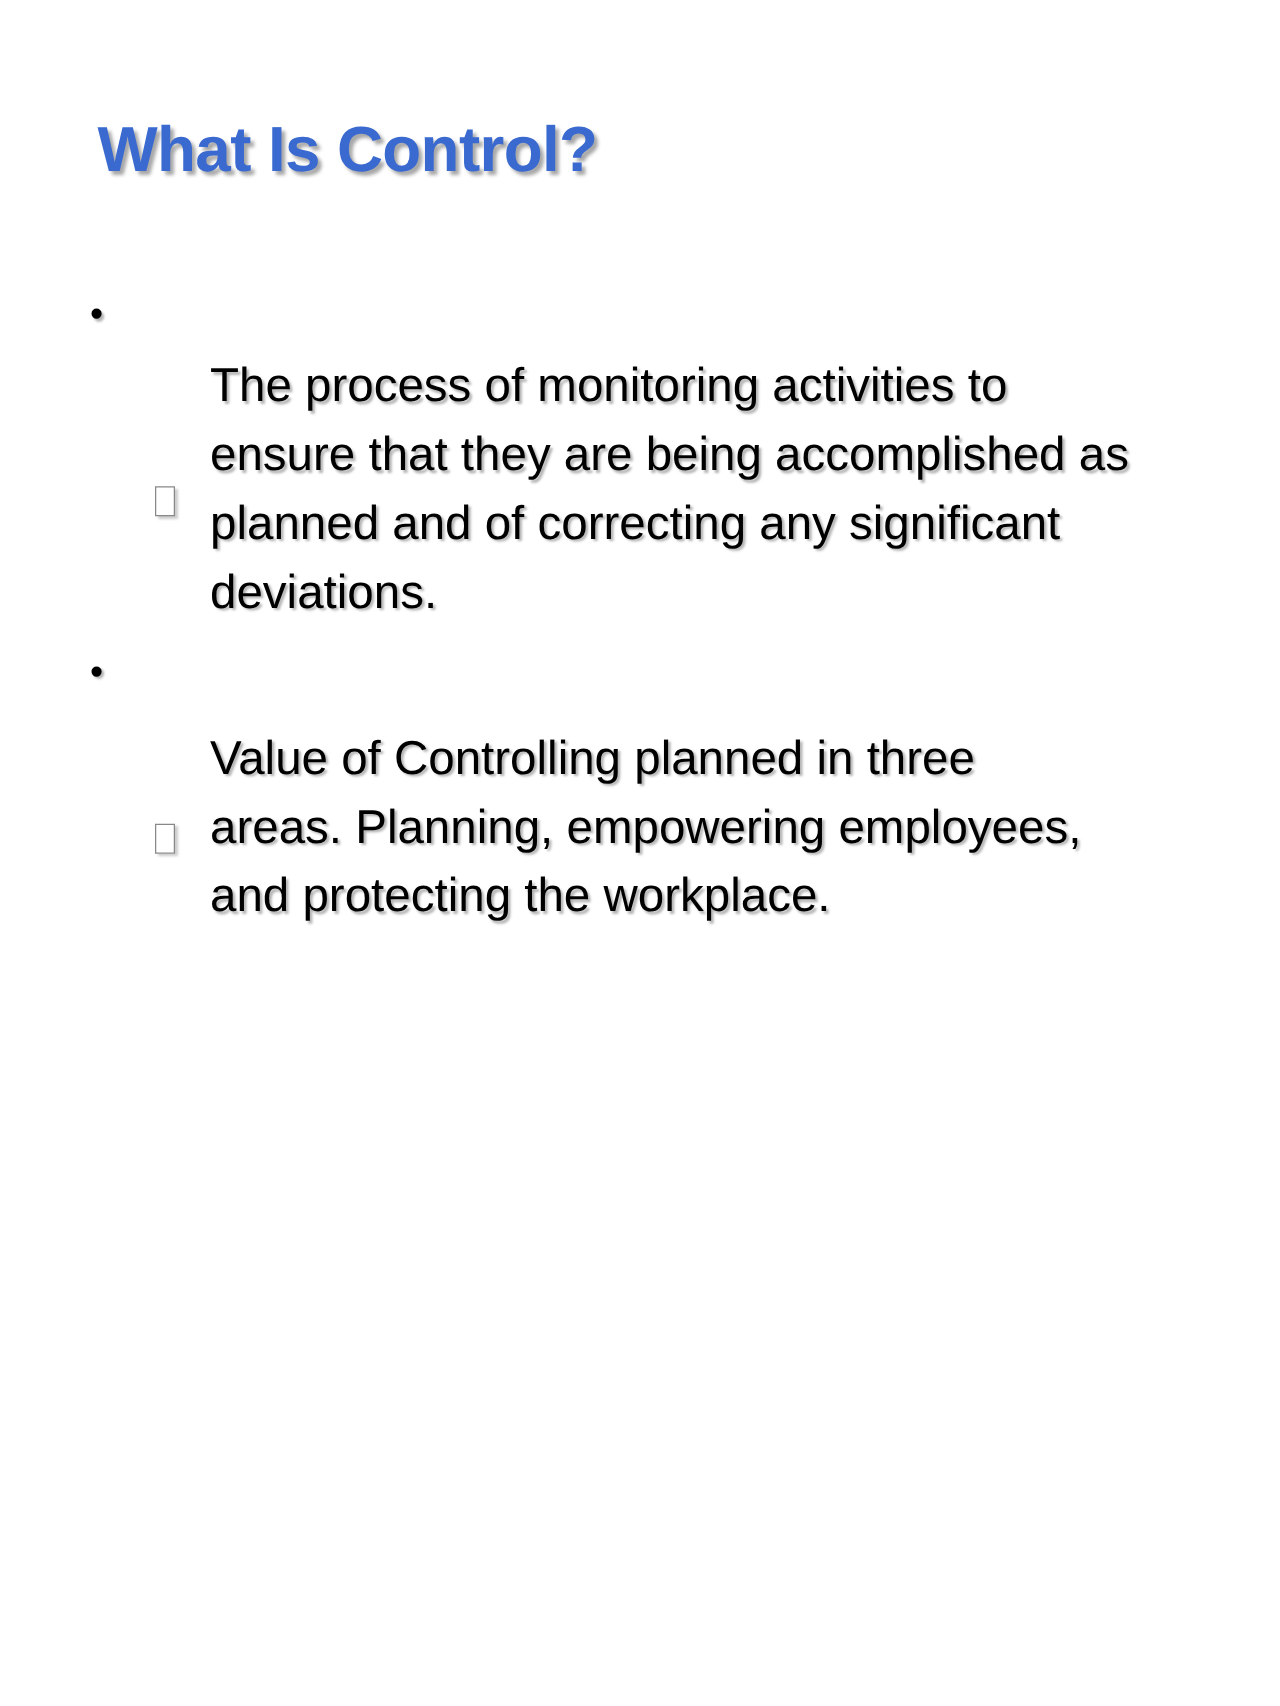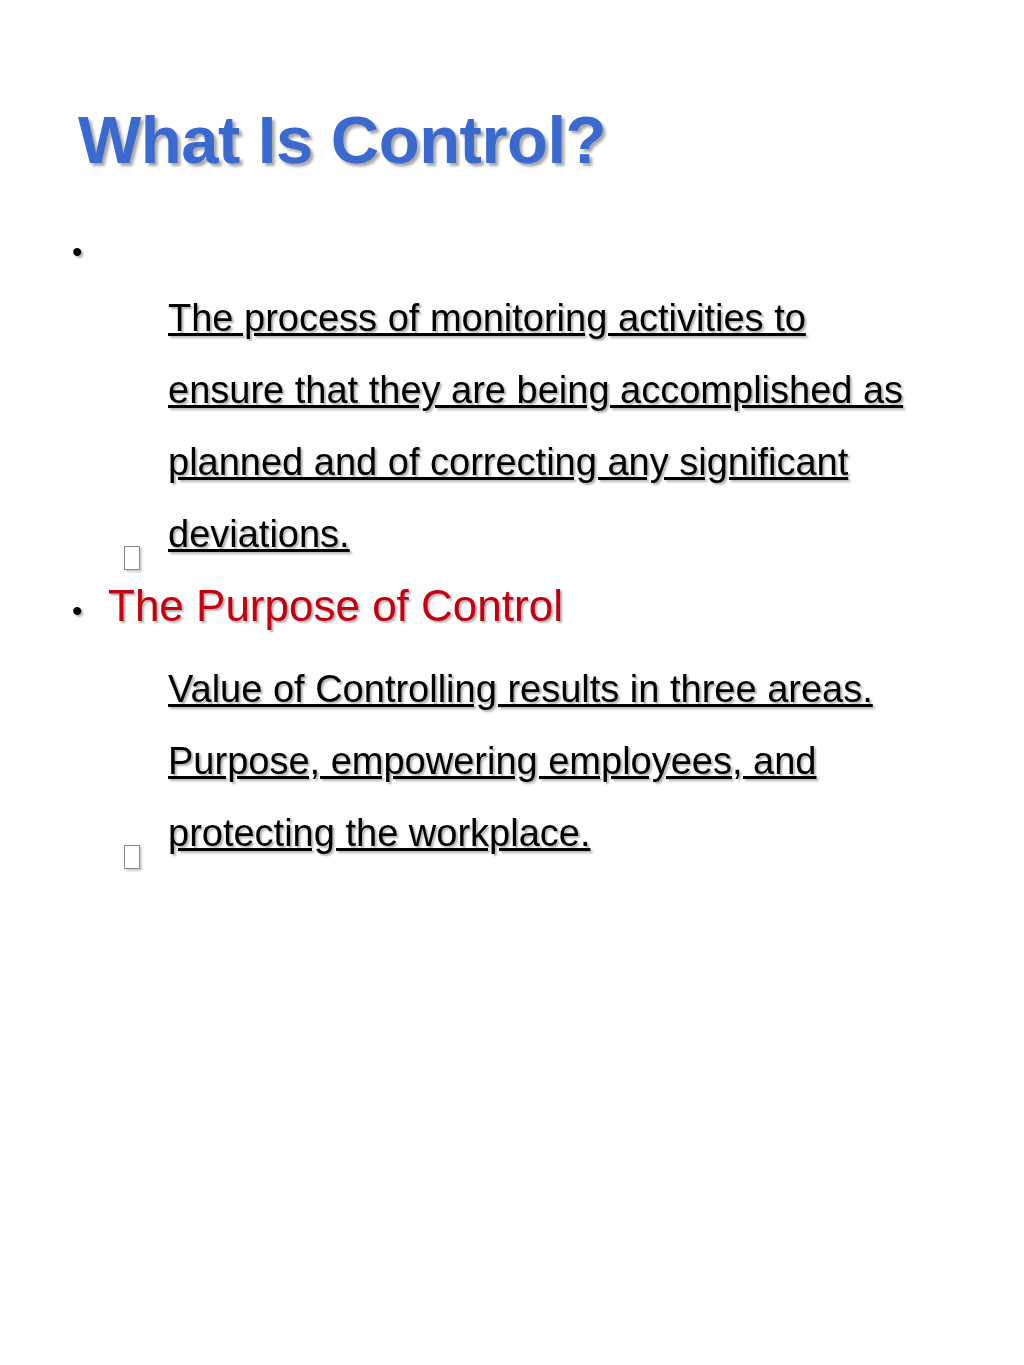--- a/index.html
+++ b/index.html
@@ -1,36 +1,35 @@
 <!DOCTYPE html>
 <html><head>
 <meta charset="utf-8">
 <style>
   html, body { margin:0; padding:0; }
   body {
     width:1024px; height:1365px; background:#ffffff; position:relative; overflow:hidden;
     font-family:"Liberation Sans", sans-serif;
   }
   .title {
-    position:absolute; left:78px; top:103px;
-    font-size:67px; font-weight:bold; color:#3a6ad0; letter-spacing:-0.5px;
+    position:absolute; left:78px; top:92px;
+    font-size:51px; font-weight:bold; color:#3a6ad0; letter-spacing:-0.5px;
     text-shadow:3px 3px 3px rgba(0,0,0,0.35);
     margin:0; line-height:1.1;
   }
   .content { position:absolute; left:72px; top:222px; width:900px; }
   .l1 {
     display:flex; align-items:baseline; font-size:44px; color:#c40010;
     line-height:60px; text-shadow:2px 2px 2px rgba(0,0,0,0.3);
   }
   .l1 .dot { color:#000; font-size:30px; width:36px; display:inline-block; text-align:left; }
   .l2 {
-    display:flex; align-items:flex-end; margin-left:52px;
-    font-size:38px; color:#000; line-height:72px;
+    display:flex; align-items:center; margin-left:52px;
+    font-size:38px; color:#000; line-height:55px;
     text-shadow:2px 2px 2px rgba(0,0,0,0.3);
-    text-decoration:underline;
   }
   .l2 .box {
     flex:0 0 auto; width:14px; height:22px; border:1.5px solid #888;
     margin-top:17px; margin-right:28px; box-shadow:2px 2px 2px rgba(0,0,0,0.2);
   }
   .l2 .txt { flex:1; }
   .gap { height:6px; }
 </style>
 </head>
 <body>
@@ -43,19 +42,18 @@
   </div>
   <div class="l2" style="width:800px;">
     <span class="box"></span>
     <span class="txt">The process of monitoring activities to ensure that they are being accomplished as planned and of correcting any significant deviations.</span>
   </div>
 
   <div class="gap"></div>
 
   <div class="l1">
     <span class="dot">•</span>
-    <span>The Purpose of Control</span>
   </div>
   <div class="l2" style="width:760px; margin-top:12px;">
     <span class="box"></span>
-    <span class="txt">Value of Controlling results in three areas. Purpose, empowering employees, and protecting the workplace.</span>
+    <span class="txt">Value of Controlling planned in three areas. Planning, empowering employees, and protecting the workplace.</span>
   </div>
 </div>
 
 </body></html>

